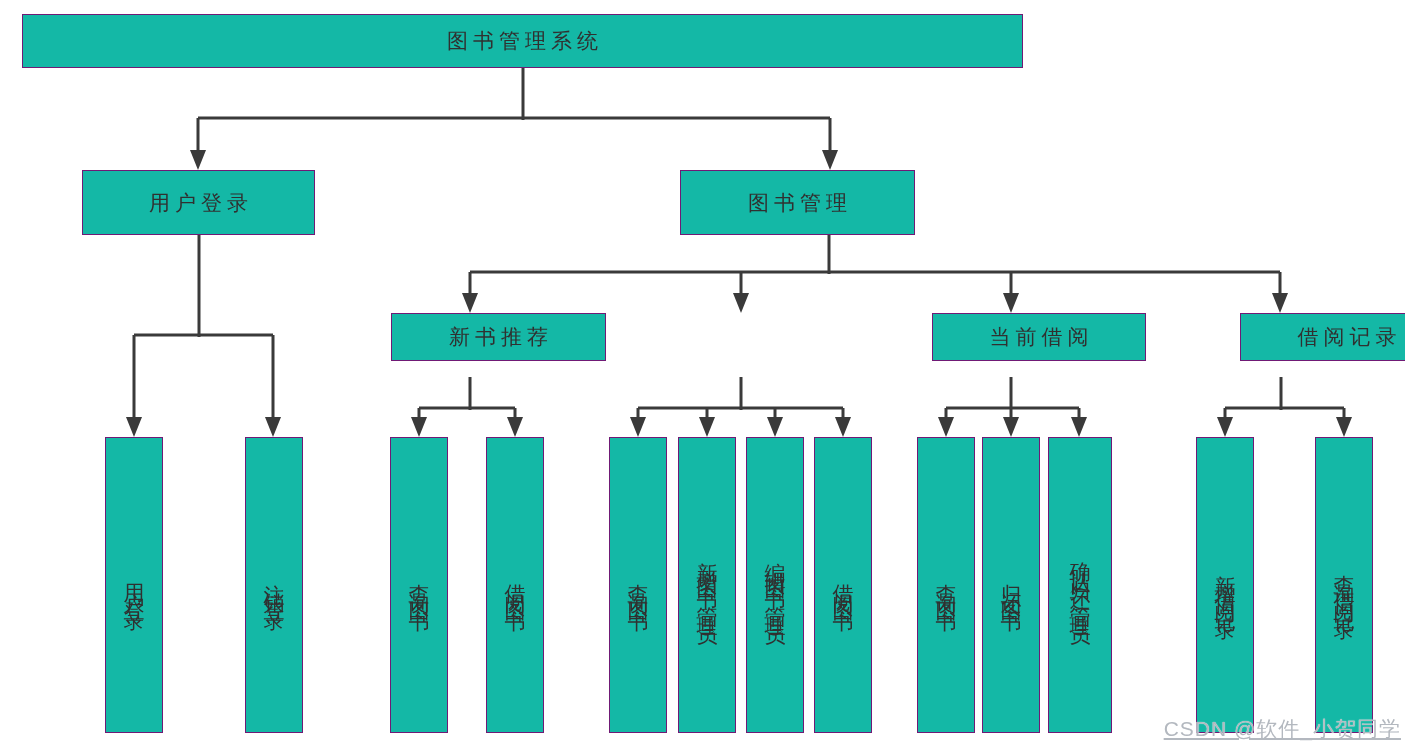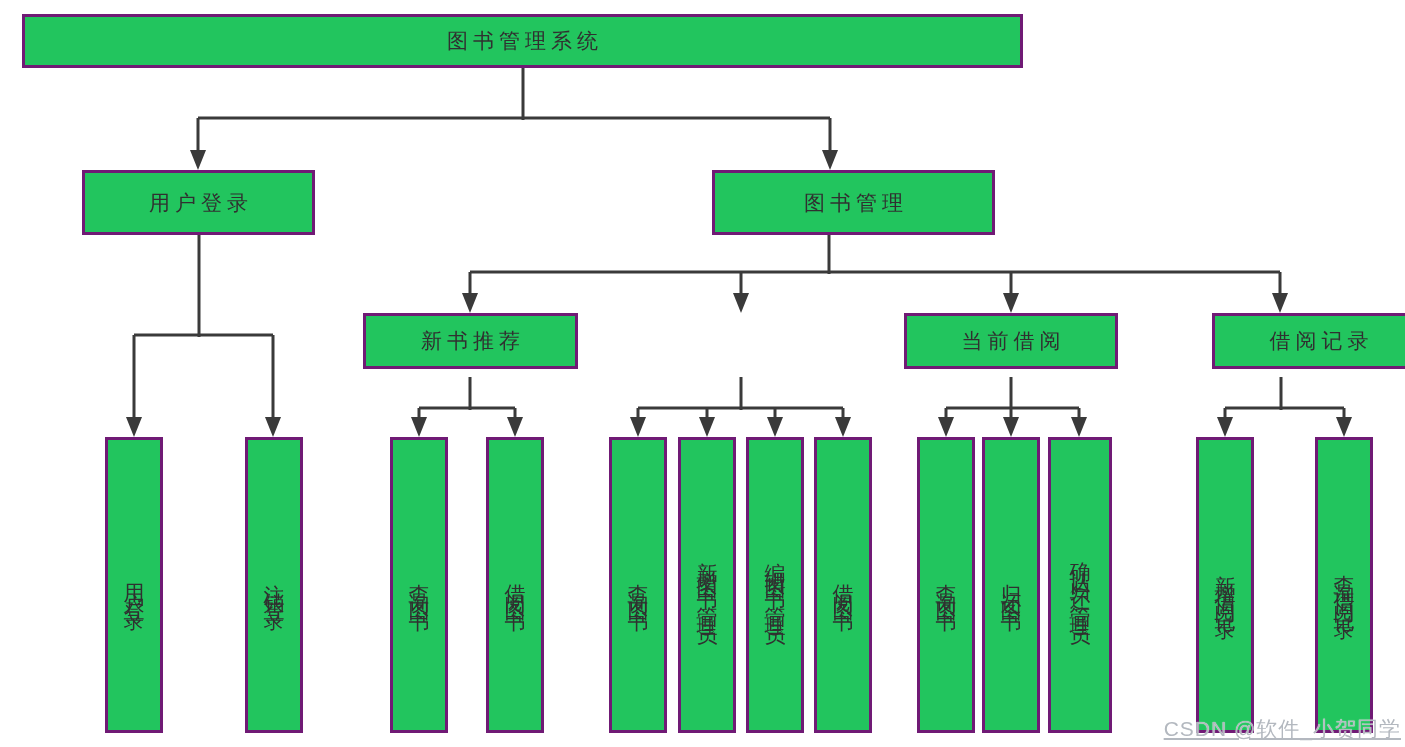--- a/index.html
+++ b/index.html
@@ -16,38 +16,38 @@
     overflow: hidden;
   }
   .connectors {
     position: absolute;
     left: 0; top: 0;
     width: 1405px; height: 747px;
   }
   .node {
     position: absolute;
     box-sizing: border-box;
-    border: 3px solid #701a75;
-    background: #22c55e;
+    border: 1px solid #701a75;
+    background: #14b8a6;
     color: #303030;
     display: flex;
     align-items: center;
     justify-content: center;
     font-size: 21px;
     letter-spacing: 5px;
     text-indent: 5px;
     white-space: nowrap;
   }
   .node.root   { left: 22px;  top: 14px;  width: 1001px; height: 54px; }
 
   .node.lv2    { top: 170px; height: 65px; }
   .node.lv2.a  { left: 82px;  width: 233px; }
-  .node.lv2.b  { left: 712px; width: 283px; }
+  .node.lv2.b  { left: 680px; width: 235px; }
 
-  .node.lv3    { top: 313px; height: 56px; }
+  .node.lv3    { top: 313px; height: 48px; margin-left: 28px; }
   .node.lv3.g0 { left: 363px;  width: 215px; }
   .node.lv3.g1 { left: 633px;  width: 216px; }
   .node.lv3.g2 { left: 904px;  width: 214px; }
   .node.lv3.g3 { left: 1212px; width: 214px; }
 
   .node.leaf {
     top: 437px;
     width: 58px;
     height: 296px;
     writing-mode: vertical-rl;

